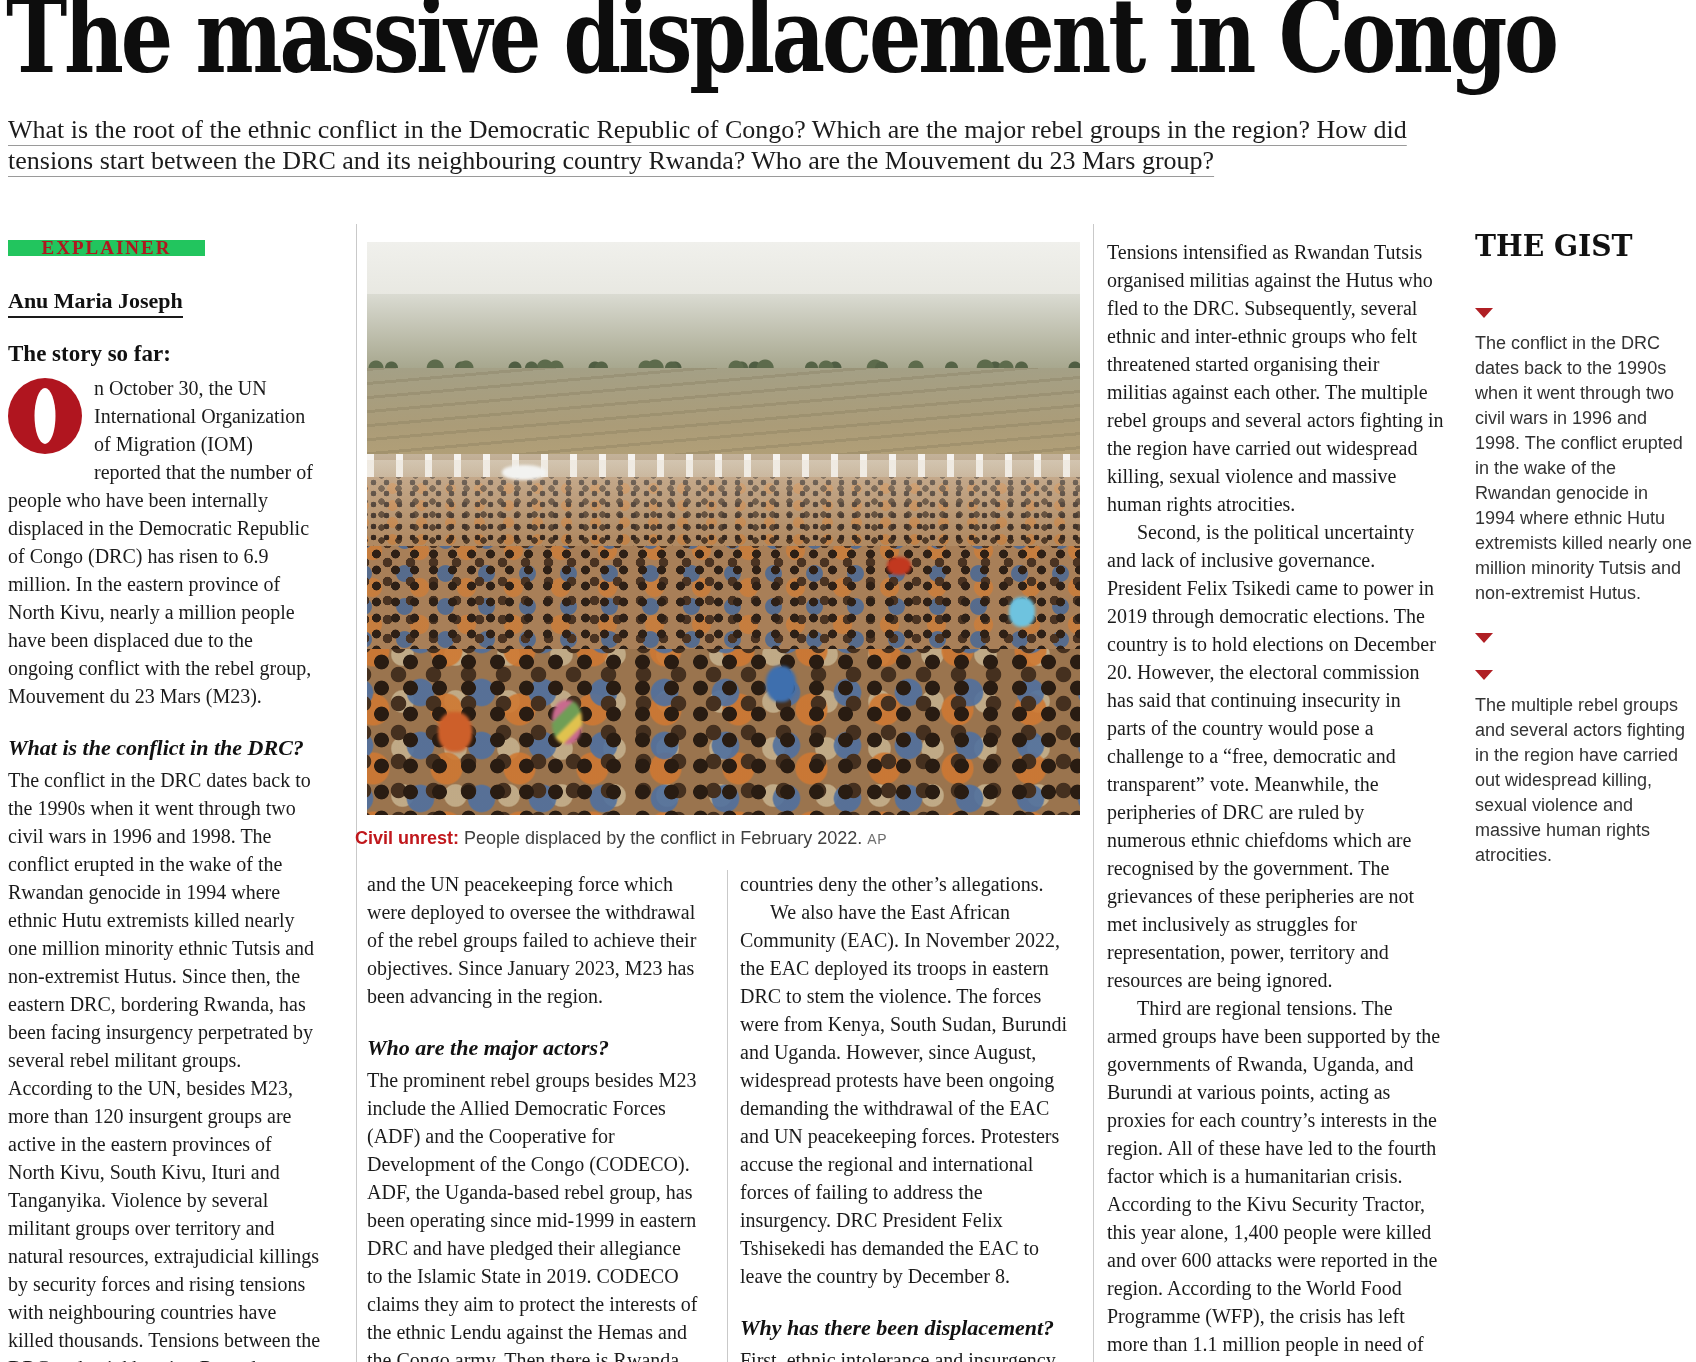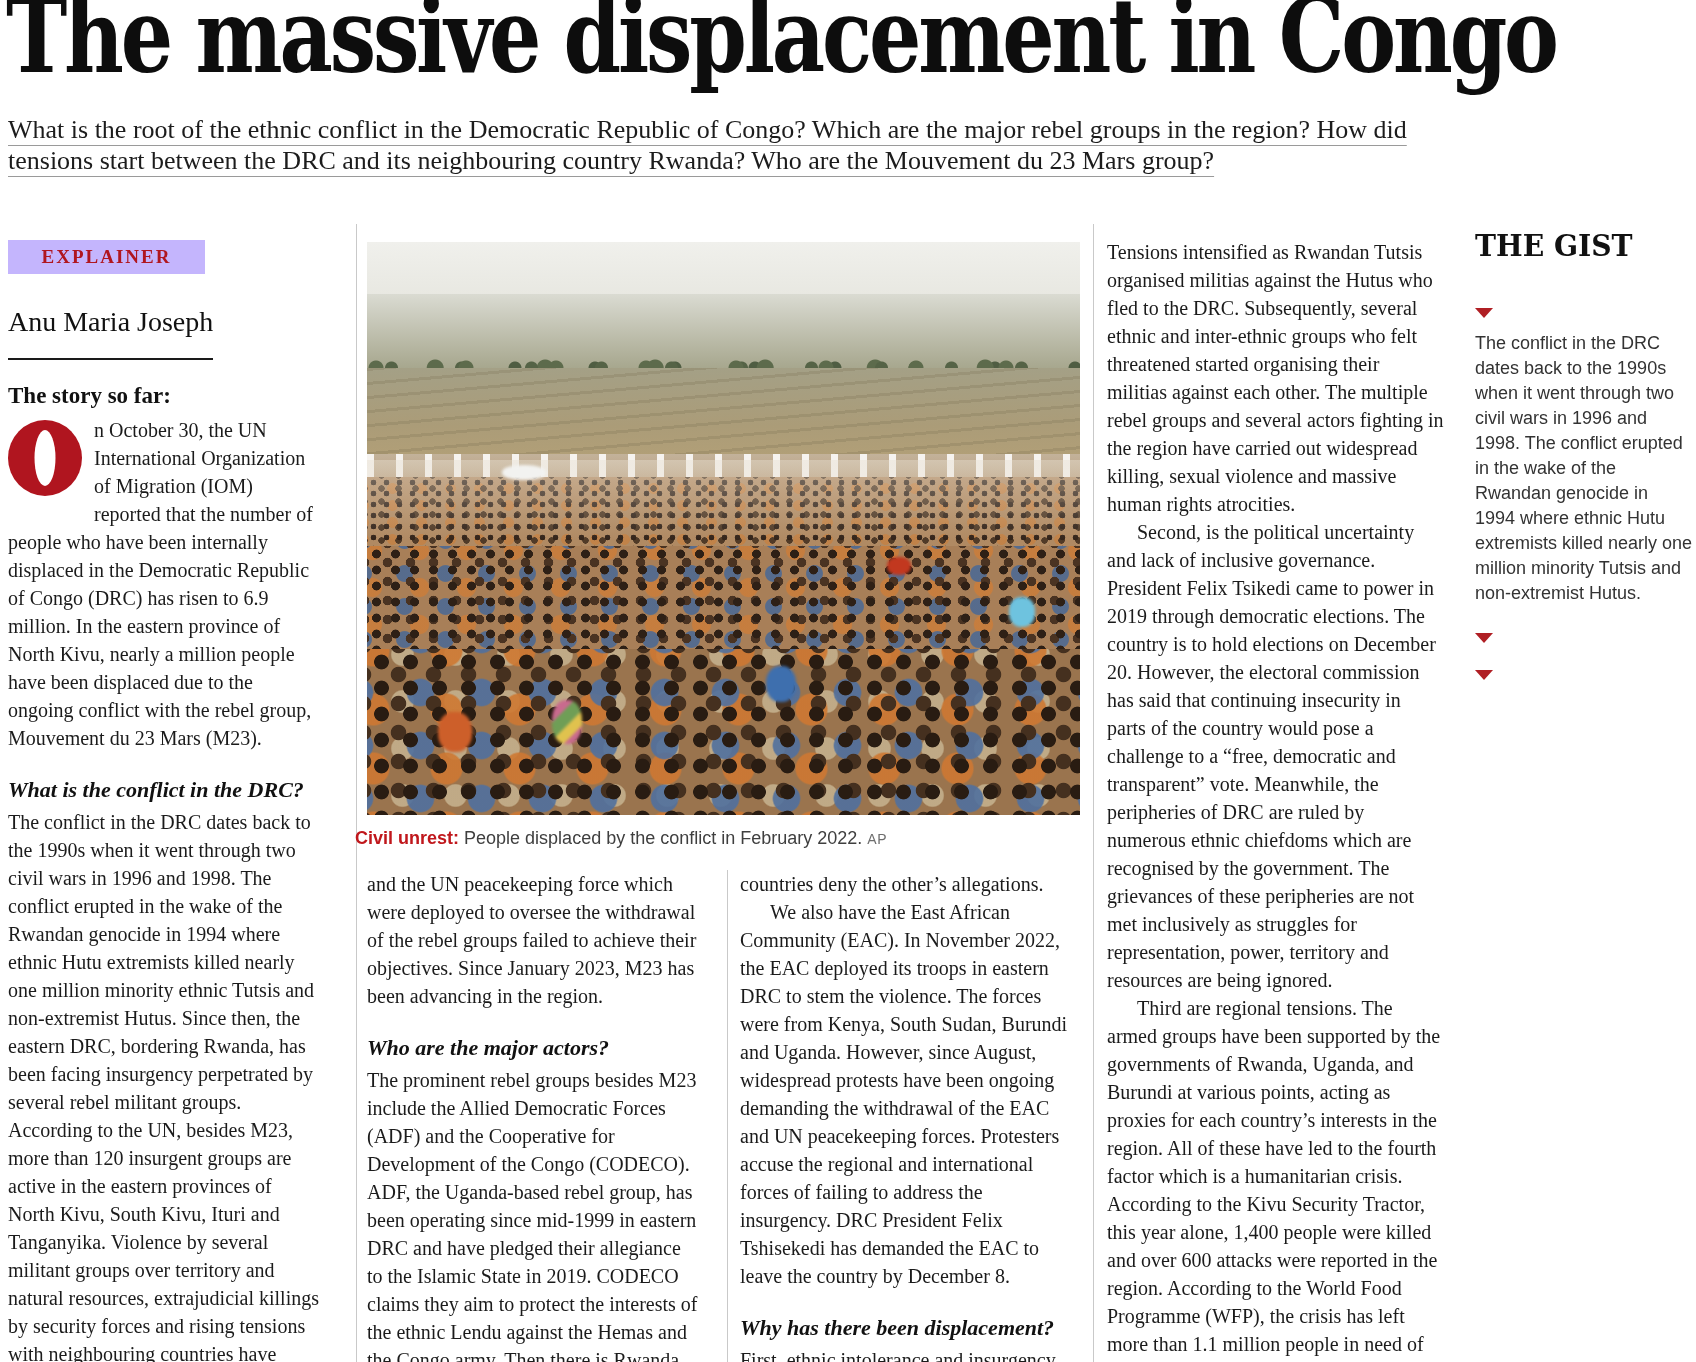--- a/index.html
+++ b/index.html
@@ -31,30 +31,30 @@
   .vrule.r3 { left:1093px; top:224px; height:1138px; }
 
   
   .bodytext p { font-size:20px; line-height:28px; color:#1b1b1b; }
   .bodytext p.indent { text-indent:30px; }
   .bodytext h3 { font-size:22px; line-height:27px; font-weight:700; margin:24px 0 5px; color:#111;font-style:italic; }
 
   
   .col1 { position:absolute; left:8px; top:240px; width:315px; }
   .badge {
-    width:197px; height:34px; background:#c4b5fd;
+    width:197px; height:16px; background:#22c55e;
     display:flex; align-items:center; justify-content:center;
   }
   .badge span {
     color:#b0161f; font-weight:700; font-size:19px; letter-spacing:2px;
   }
   .author {
     margin-top:32px; display:inline-block;
-    font-size:28px; font-weight:400; color:#111;
-    border-bottom:2px solid #1a1a1a; padding-bottom:20px;
+    font-size:22px; font-weight:700; color:#111;
+    border-bottom:2px solid #1a1a1a; padding-bottom:2px;
   }
   .story-label { margin-top:23px; font-size:23px; font-weight:700; color:#111; }
   .lead { margin-top:7px; }
   .dropcap {
     float:left; width:74px; height:76px; margin:4px 12px 18px 0;
     background:#b0151f; border-radius:50%; position:relative;
   }
   .dropcap::after {
     content:""; position:absolute; left:50%; top:50%;
     transform:translate(-50%,-50%); width:21px; height:56px;
@@ -231,15 +231,16 @@
     <p class="indent">Third are regional tensions. The armed groups have been supported by the governments of Rwanda, Uganda, and Burundi at various points, acting as proxies for each country’s interests in the region. All of these have led to the fourth factor which is a humanitarian crisis. According to the Kivu Security Tractor, this year alone, 1,400 people were killed and over 600 attacks were reported in the region. According to the World Food Programme (WFP), the crisis has left more than 1.1 million people in need of food support across North Kivu, Ituri, and South Kivu. And finally, the feeble international response. International actors have failed to make a considerable effort to address the crisis. According to organisations such as WFP and the Norwegian Refugee Council, lack of funding is a major challenge in assisting Congolese people facing hunger, starvation and humanitarian crises.</p>
 
   </section>
 
   <aside class="gist">
     <h2>THE GIST</h2>
     <div class="tri first"></div>
     <p>The conflict in the DRC dates back to the 1990s when it went through two civil wars in 1996 and 1998. The conflict erupted in the wake of the Rwandan genocide in 1994 where ethnic Hutu extremists killed nearly one million minority Tutsis and non-extremist Hutus.</p>
     <div class="tri"></div>
     <div class="tri"></div>
+    <p>The multiple rebel groups and several actors fighting in the region have carried out widespread killing, sexual violence and massive human rights atrocities.</p>
   </aside>
 
 </div>
 
 </body></html>

